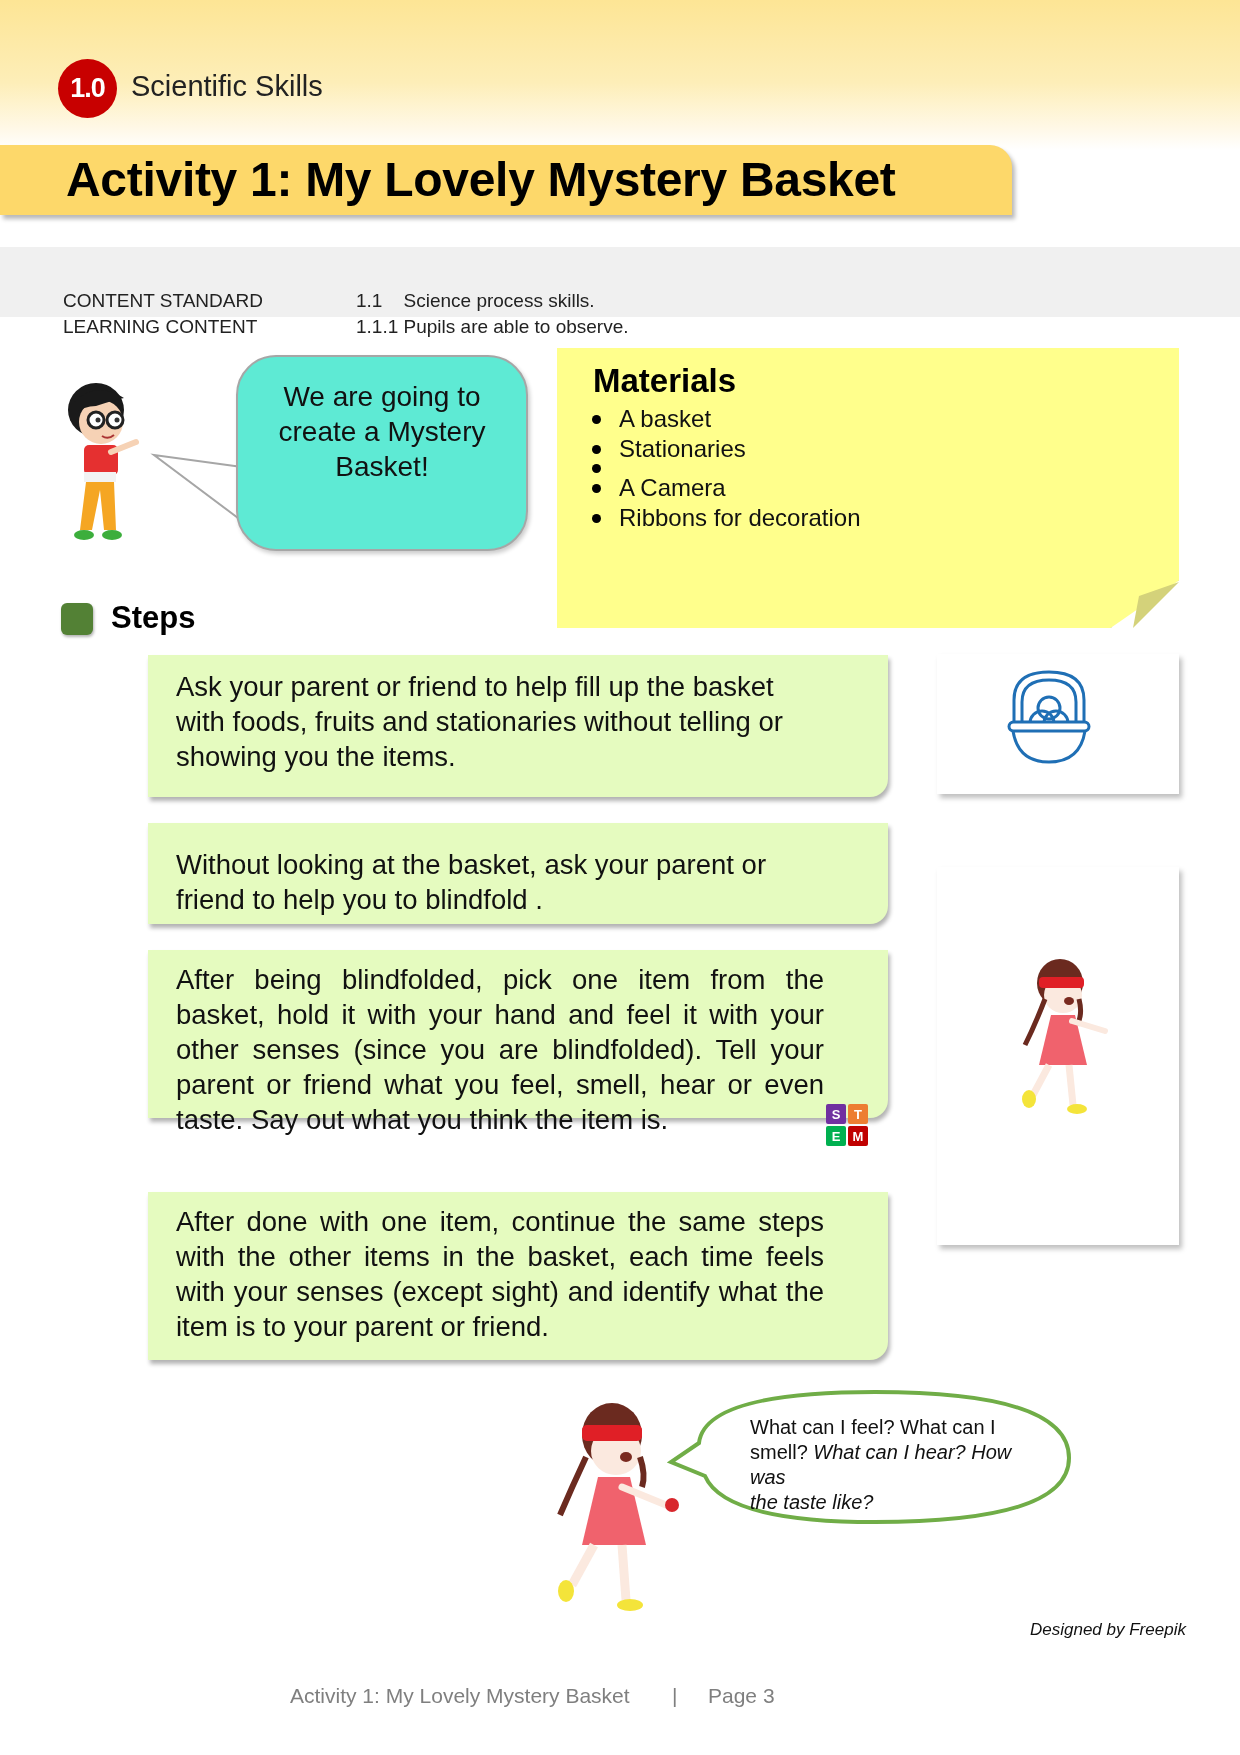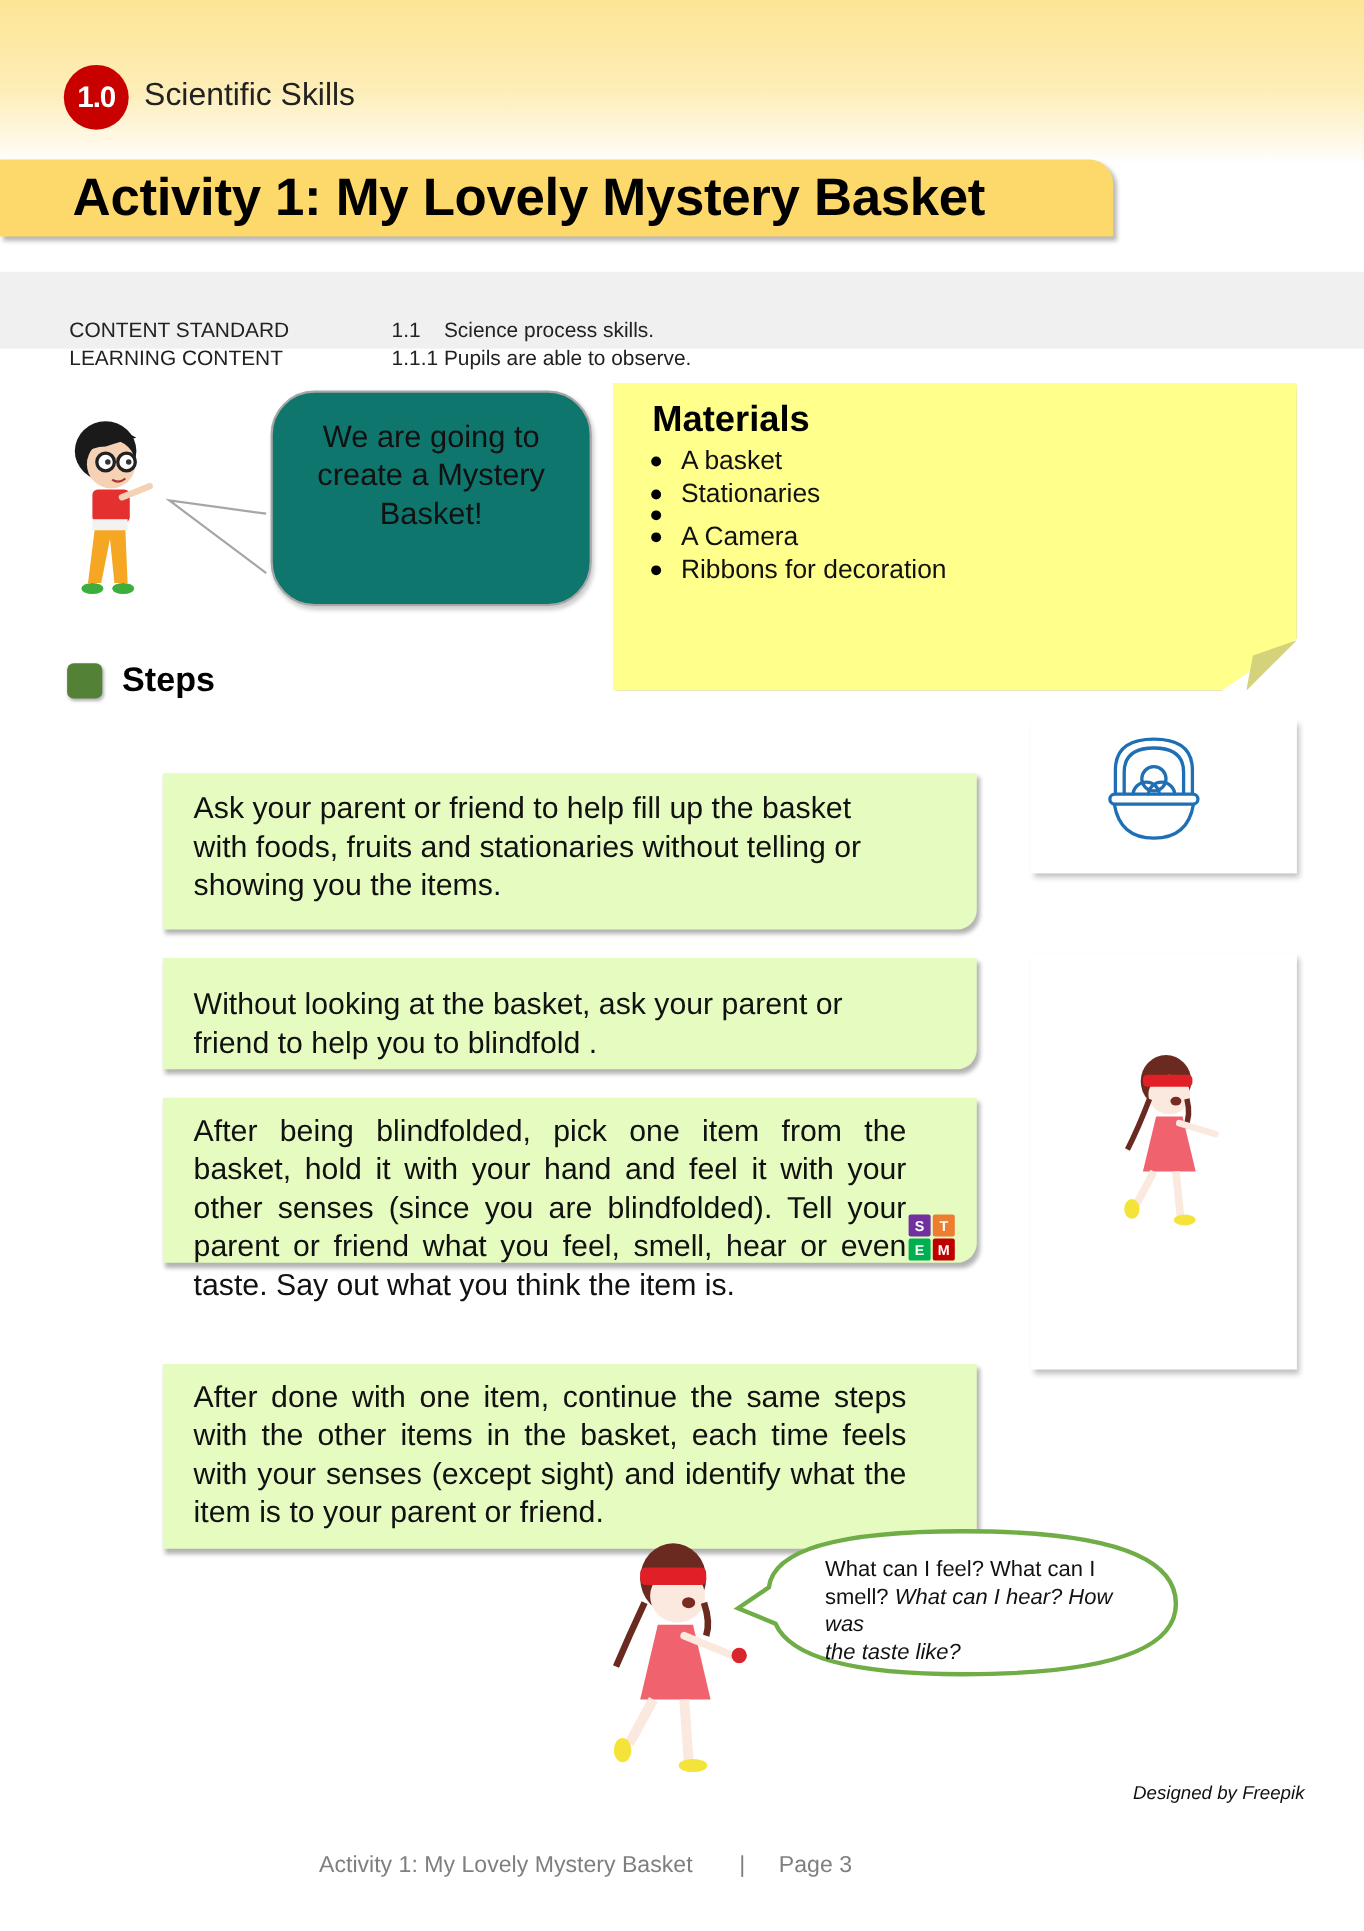--- a/index.html
+++ b/index.html
@@ -31,22 +31,22 @@
     position: absolute; left: 0; top: 247px; width: 1240px; height: 70px; background: #f0f0f0;
   }
   .std-row { position: absolute; font-size: 19px; color: #222; margin-top: 32px; }
   .std-label { left: 63px; }
   .std-value { left: 356px; }
 
   .boy {
     position: absolute; left: 56px; top: 380px; width: 90px; height: 175px;
   }
   .speech-bubble {
-    position: absolute; left: 246px; top: 355px; width: 292px; height: 196px;
-    border: 2px solid #a6a6a6; border-radius: 40px; background: #0f766e;
+    position: absolute; left: 236px; top: 355px; width: 292px; height: 196px;
+    border: 2px solid #a6a6a6; border-radius: 40px; background: #5eead4;
     box-shadow: 2px 3px 4px rgba(0,0,0,0.2);
     display: flex; justify-content: center; padding-top: 22px;
   }
   .speech-bubble .text {
     font-size: 28px; text-align: center; line-height: 35px; color: #111; width: 250px;
   }
   .bubble-tail { position: absolute; left: 150px; top: 453px; width: 95px; height: 90px; }
 
   .materials-note {
     position: absolute; left: 557px; top: 348px; width: 622px; height: 280px;
@@ -71,21 +71,21 @@
     position: absolute; left: 61px; top: 603px; width: 32px; height: 32px;
     background: #538135; border-radius: 6px; box-shadow: 1px 2px 3px rgba(0,0,0,0.3);
   }
   .steps-heading {
     position: absolute; left: 111px; top: 600px; font-size: 31px; font-weight: bold; color: #000;
   }
 
   .step-card {
     position: absolute; left: 148px; width: 740px; background: #e5fbbf;
     border-radius: 0 0 18px 0; box-shadow: 2px 4px 4px rgba(0,0,0,0.3);
-    padding: 14px 64px 0 28px; font-size: 27.5px; line-height: 35px; color: #111; margin-top: 48px;
+    padding: 14px 64px 0 28px; font-size: 27.5px; line-height: 35px; color: #111;
   }
   .step-card.justify { text-align: justify; }
   .stem-logo {
     position: absolute; left: 826px; top: 1104px; width: 42px; height: 42px;
     display: grid; grid-template-columns: 1fr 1fr; grid-template-rows: 1fr 1fr; gap: 2px;
   }
   .stem-logo span {
     display: flex; align-items: center; justify-content: center;
     color: #fff; font-weight: bold; font-size: 13px; border-radius: 2px;
   }
@@ -178,21 +178,21 @@
 
 <div class="steps-square"></div>
 <h2 class="steps-heading">Steps</h2>
 
 <div class="step-card" style="top:655px;height:142px">
   <span>Ask your parent or friend to help fill up the basket with foods, fruits and stationaries without telling or showing you the items.</span>
 </div>
 <div class="step-card" style="top:823px;height:101px;padding-top:24px">
   <span>Without looking at the basket, ask your parent or friend to help you to blindfold .</span>
 </div>
-<div class="step-card justify" style="top:950px;height:150px;padding-top:12px">
+<div class="step-card justify" style="top:950px;height:168px;padding-top:12px">
   <span>After being blindfolded, pick one item from the basket, hold it with your hand and feel it with your other senses (since you are blindfolded). Tell your parent or friend what you feel, smell, hear or even taste.  Say out what you think the item is.</span>
 </div>
 <div class="stem-logo">
   <span style="background:#7030a0">S</span>
   <span style="background:#ed7d31">T</span>
   <span style="background:#00b050">E</span>
   <span style="background:#c00000">M</span>
 </div>
 <div class="step-card justify" style="top:1192px;height:168px;padding-top:12px">
   <span>After done with one item, continue the same steps with the other items in the basket, each time feels with your senses (except sight) and identify what the item is to your parent or friend.</span>

